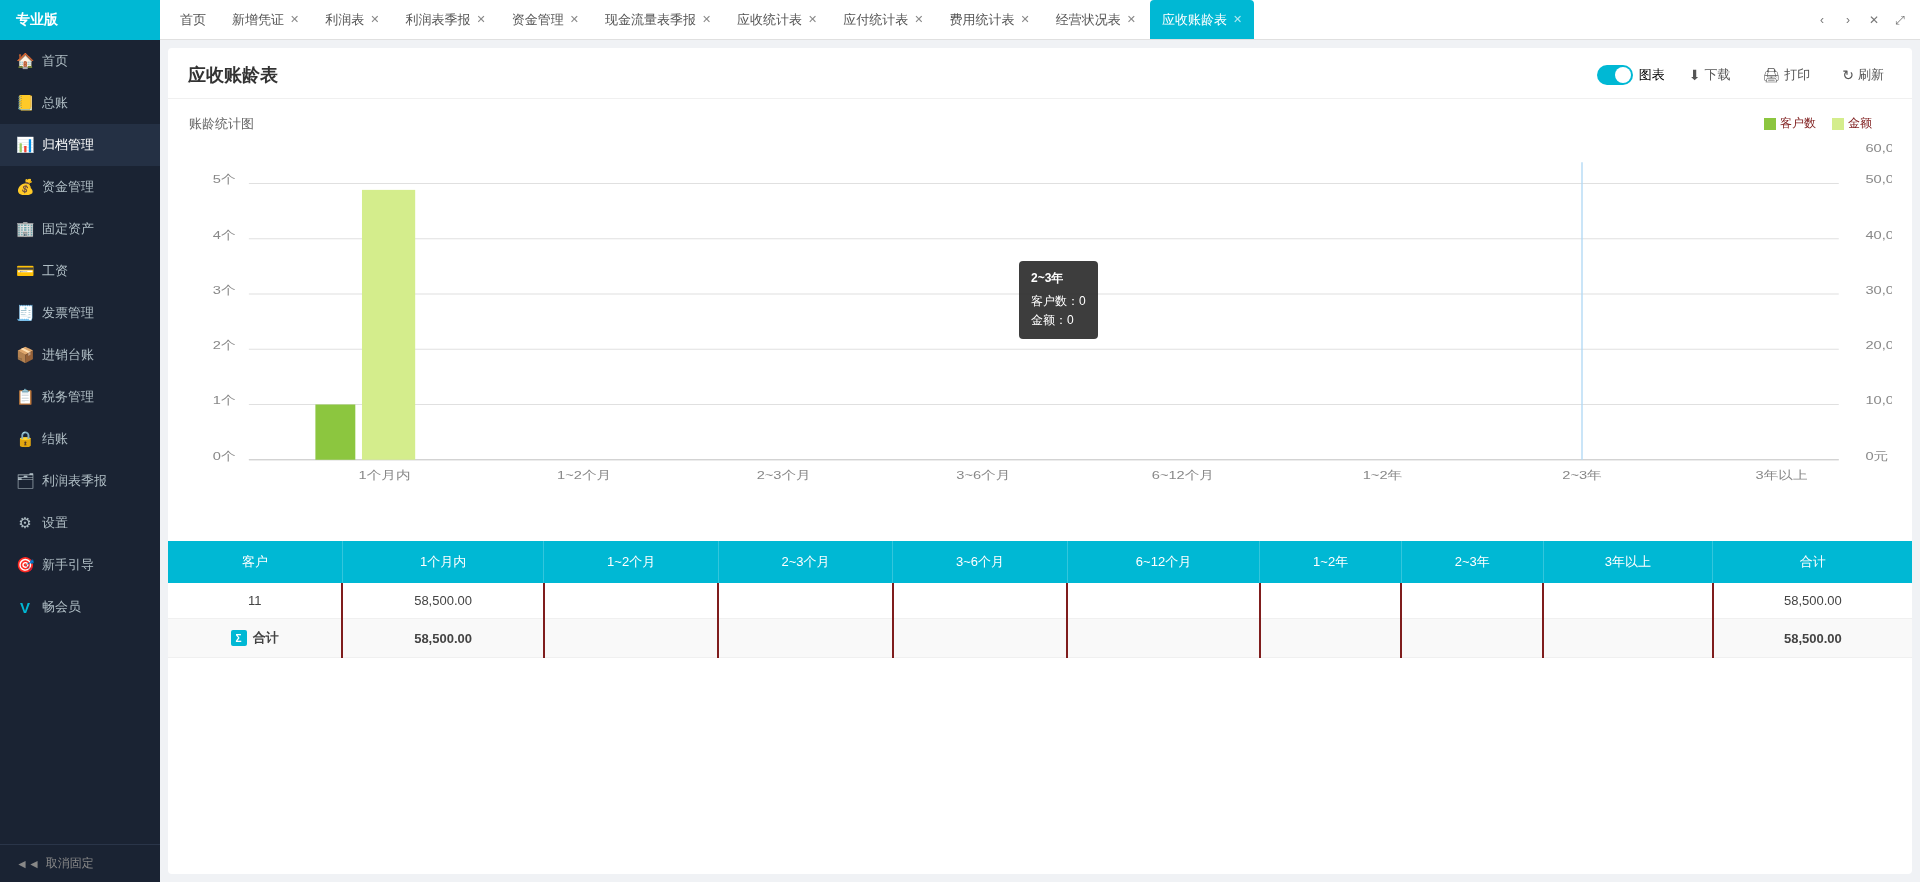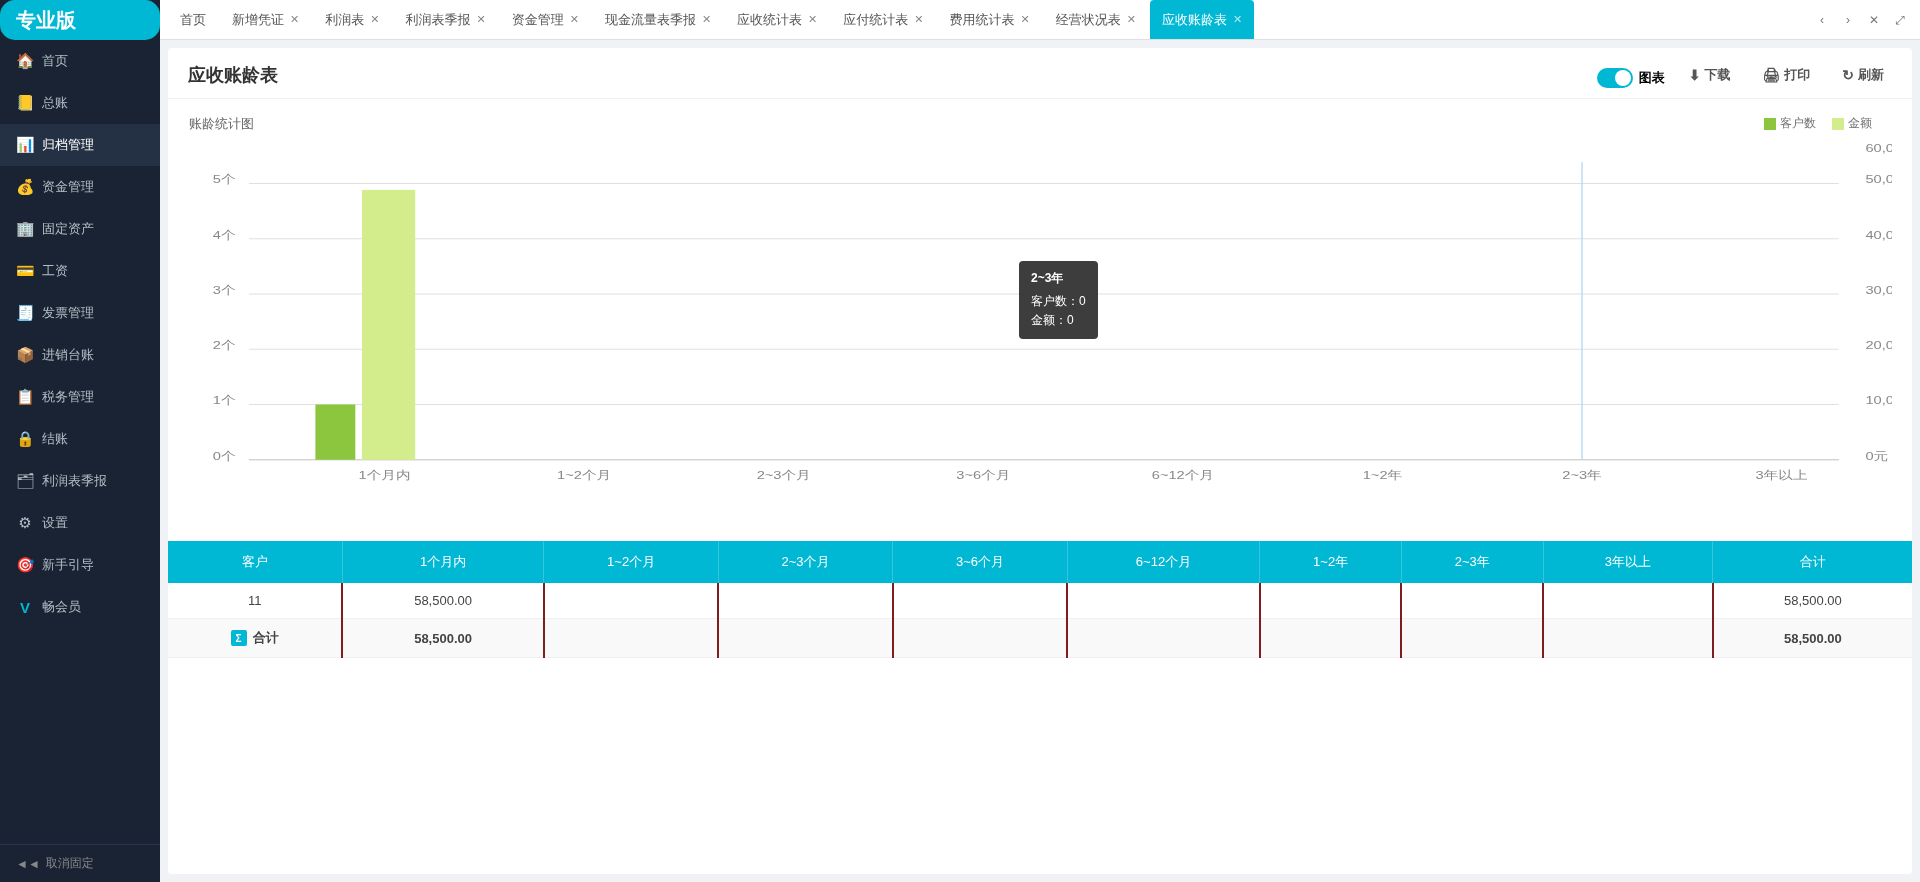--- a/index.html
+++ b/index.html
@@ -14,24 +14,23 @@
       flex-direction: column;
       height: 100%;
       flex-shrink: 0;
     }
     .sidebar-logo {
       background: #00b8d4;
       height: 40px;
       display: flex;
       align-items: center;
       padding: 0 16px;
-      font-size: 20px;
+      font-size: 14px;
       color: #fff;
       font-weight: bold;
-      border-radius: 15px;
     }
     .sidebar-item {
       display: flex;
       align-items: center;
       padding: 12px 16px;
       cursor: pointer;
       color: #b0bec5;
       gap: 8px;
       font-size: 13px;
     }
@@ -120,23 +119,22 @@
       border-bottom: 1px solid #f0f0f0;
       flex-shrink: 0;
     }
     .page-title {
       font-size: 18px;
       font-weight: bold;
       color: #333;
     }
     .header-actions {
       display: flex;
-      align-items: flex-end;
+      align-items: center;
       gap: 16px;
-      font-weight: bold;
     }
     .toggle-switch {
       display: flex;
       align-items: center;
       gap: 6px;
     }
     .toggle {
       width: 36px;
       height: 20px;
       background: #00b8d4;
@@ -178,21 +176,21 @@
       margin-bottom: 8px;
     }
     .chart-legend {
       position: absolute;
       top: 16px;
       right: 40px;
       display: flex;
       align-items: flex-end;
       gap: 16px;
       font-size: 12px;
-      color: #737373;
+      color: #7f1d1d;
     }
     .legend-item {
       display: flex;
       align-items: center;
       gap: 4px;
     }
     .legend-dot {
       width: 12px;
       height: 12px;
     }

